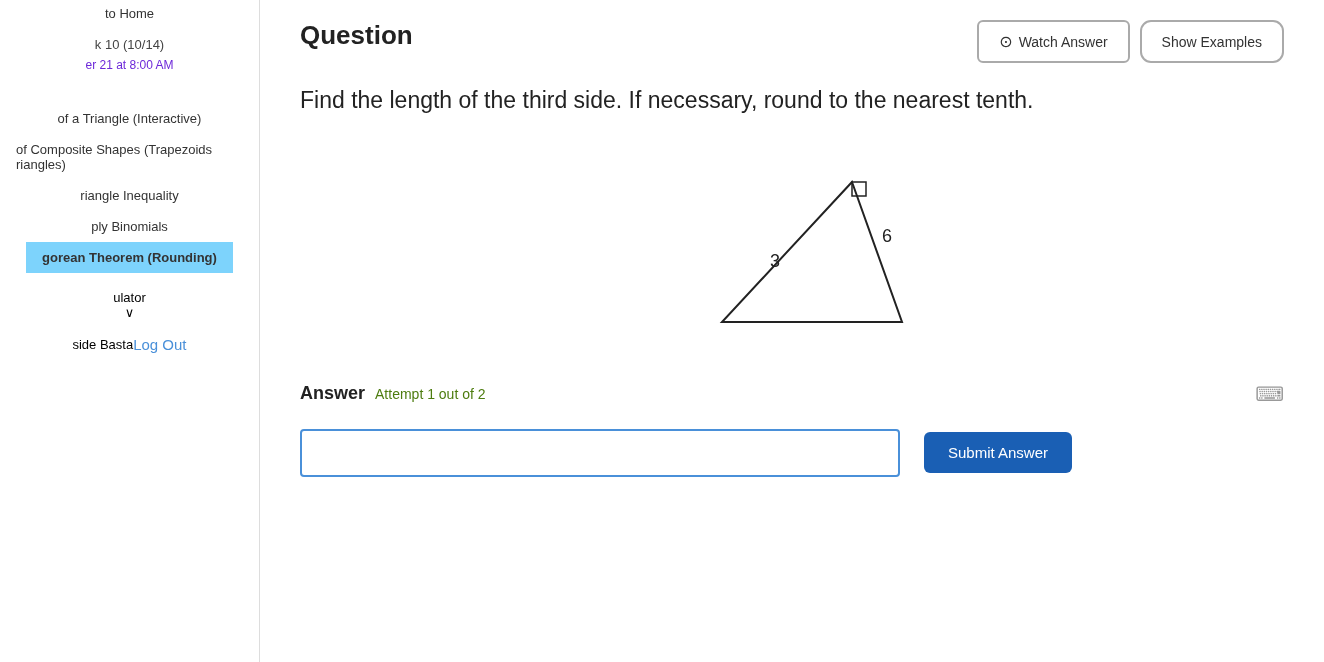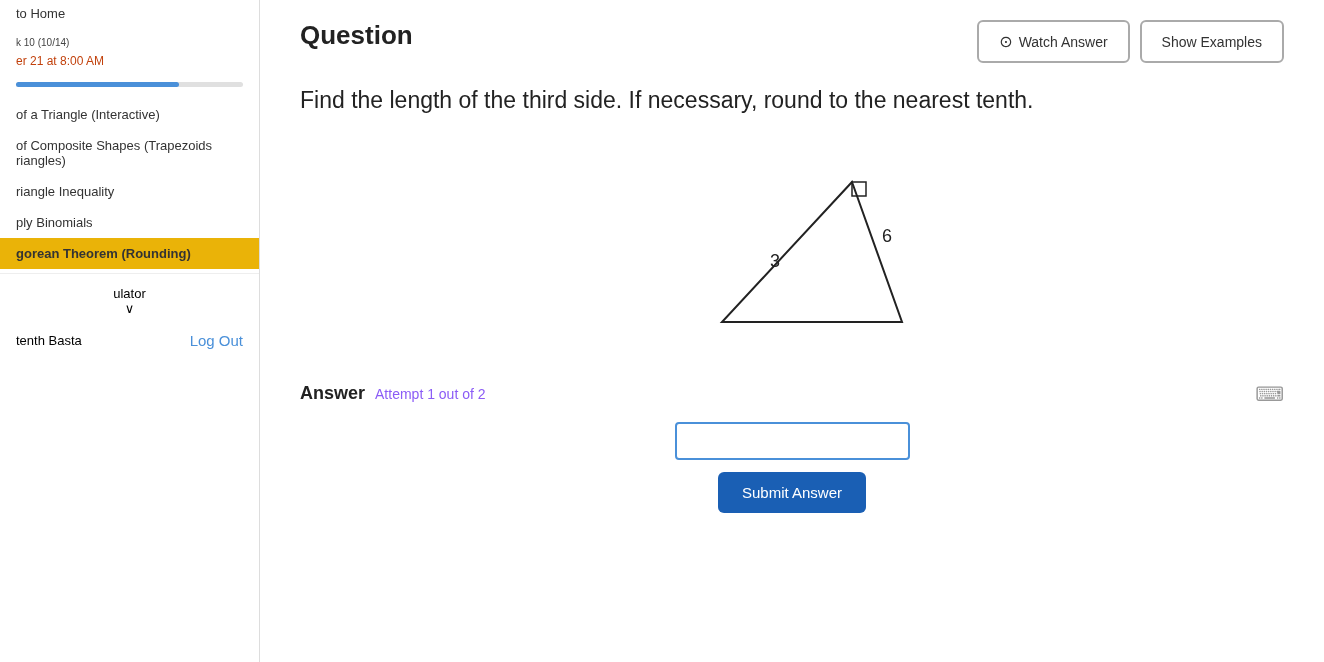--- a/index.html
+++ b/index.html
@@ -22,41 +22,42 @@
     
     .sidebar {
       width: 260px;
       background: #fff;
       border-right: 1px solid #ddd;
       display: flex;
       flex-direction: column;
       padding: 0;
       overflow-y: auto;
       flex-shrink: 0;
+      align-items: center;
     }
 
     .sidebar-nav-link {
       display: block;
       padding: 6px 16px;
       font-size: 13px;
       color: #333;
       cursor: pointer;
       text-decoration: none;
     }
 
     .sidebar-header {
       padding: 10px 16px 4px 16px;
-      font-size: 10px;
+      font-size: 13px;
       color: #444;
     }
 
     .sidebar-date {
       padding: 2px 16px 10px 16px;
       font-size: 12px;
-      color: #c2410c;
+      color: #6d28d9;
     }
 
     .sidebar-progress-bar-container {
       padding: 4px 16px 12px 16px;
     }
 
     .sidebar-progress-bar {
       height: 5px;
       background: #e0e0e0;
       border-radius: 3px;
@@ -70,21 +71,21 @@
     }
 
     .sidebar-item {
       padding: 8px 16px;
       font-size: 13px;
       color: #333;
       cursor: pointer;
     }
 
     .sidebar-item.active {
-      background: #eab308;
+      background: #7dd3fc;
       font-weight: bold;
     }
 
     .sidebar-divider {
       border: none;
       border-top: 1px solid #eee;
       margin: 4px 0;
     }
 
     .sidebar-calculator {
@@ -146,21 +147,21 @@
       border-radius: 6px;
       background: #fff;
       font-size: 14px;
       cursor: pointer;
       color: #333;
     }
 
     .btn-show-examples {
       padding: 10px 20px;
       border: 2px solid #aaa;
-      border-radius: 6px;
+      border-radius: 11px;
       background: #fff;
       font-size: 14px;
       cursor: pointer;
       color: #333;
     }
 
     .question-text {
       font-size: 23px;
       color: #222;
       margin-bottom: 44px;
@@ -175,45 +176,44 @@
     }
 
     .answer-section {
       margin-top: 10px;
     }
 
     .answer-row {
       display: flex;
       align-items: center;
       gap: 10px;
-      margin-bottom: 16px;
+      margin-bottom: 23px;
     }
 
     .answer-label {
       font-size: 18px;
       font-weight: bold;
       color: #222;
     }
 
     .attempt-text {
       font-size: 14px;
-      color: #8b5cf6;
+      color: #4d7c0f;
     }
 
     .keyboard-icon {
       margin-left: auto;
       color: #999;
       font-size: 20px;
     }
 
     .answer-input-row {
       display: flex;
       align-items: center;
-      gap: 12px;
-      flex-direction: column;
+      gap: 24px;
     }
 
     .answer-input {
       flex: 1;
       max-width: 600px;
       height: 48px;
       border: 2px solid #4a90d9;
       border-radius: 4px;
       padding: 8px 12px;
       font-size: 16px;
@@ -267,21 +267,21 @@
     </div>
 
     <hr class="sidebar-divider">
 
     <div class="sidebar-calculator">
       <span>ulator</span>
       <span>∨</span>
     </div>
 
     <div class="sidebar-user-row">
-      <span>tenth Basta</span>
+      <span>side Basta</span>
       <span class="sidebar-logout">Log Out</span>
     </div>
   </div>
 
   <div class="content-area">
     <div class="content-header">
       <div class="question-label">Question</div>
       <div class="header-buttons">
         <button class="btn-watch-video">
           <span style="font-size:16px;">⊙</span>

